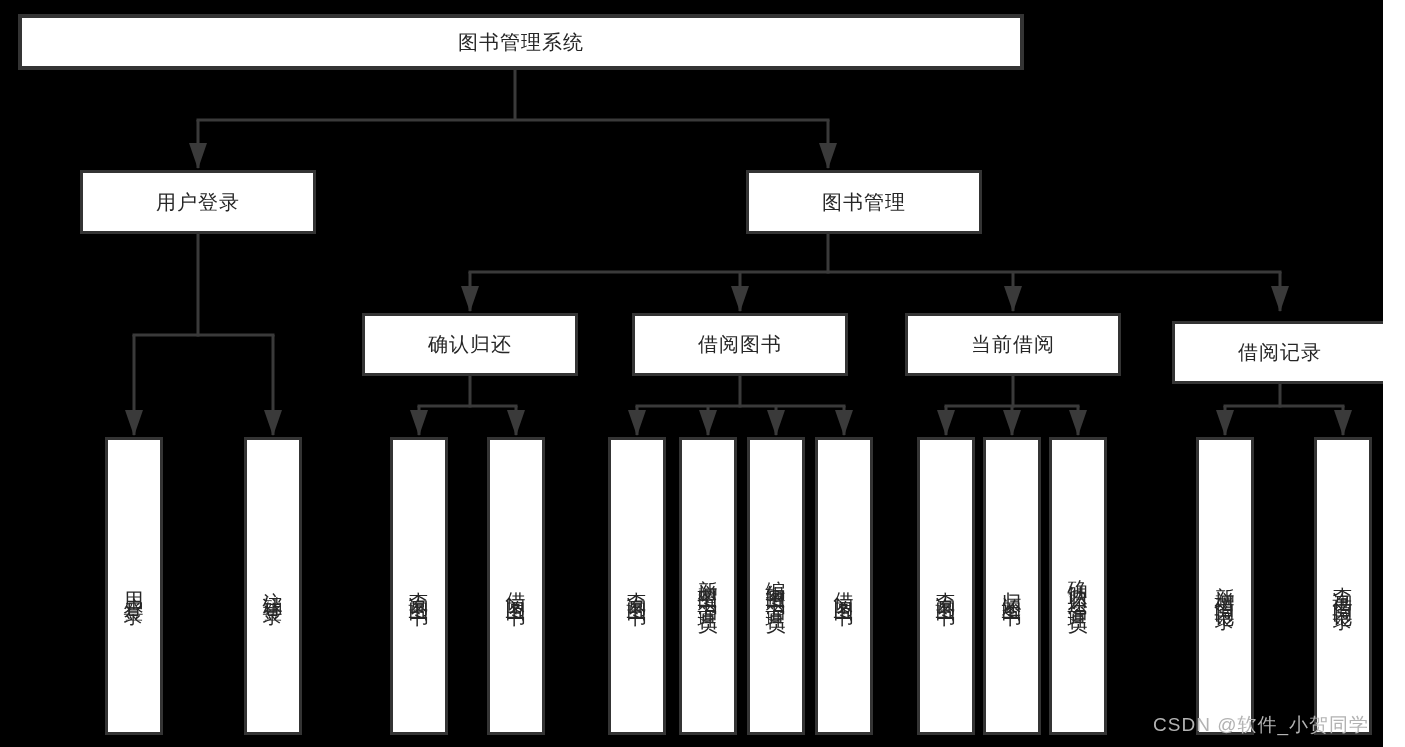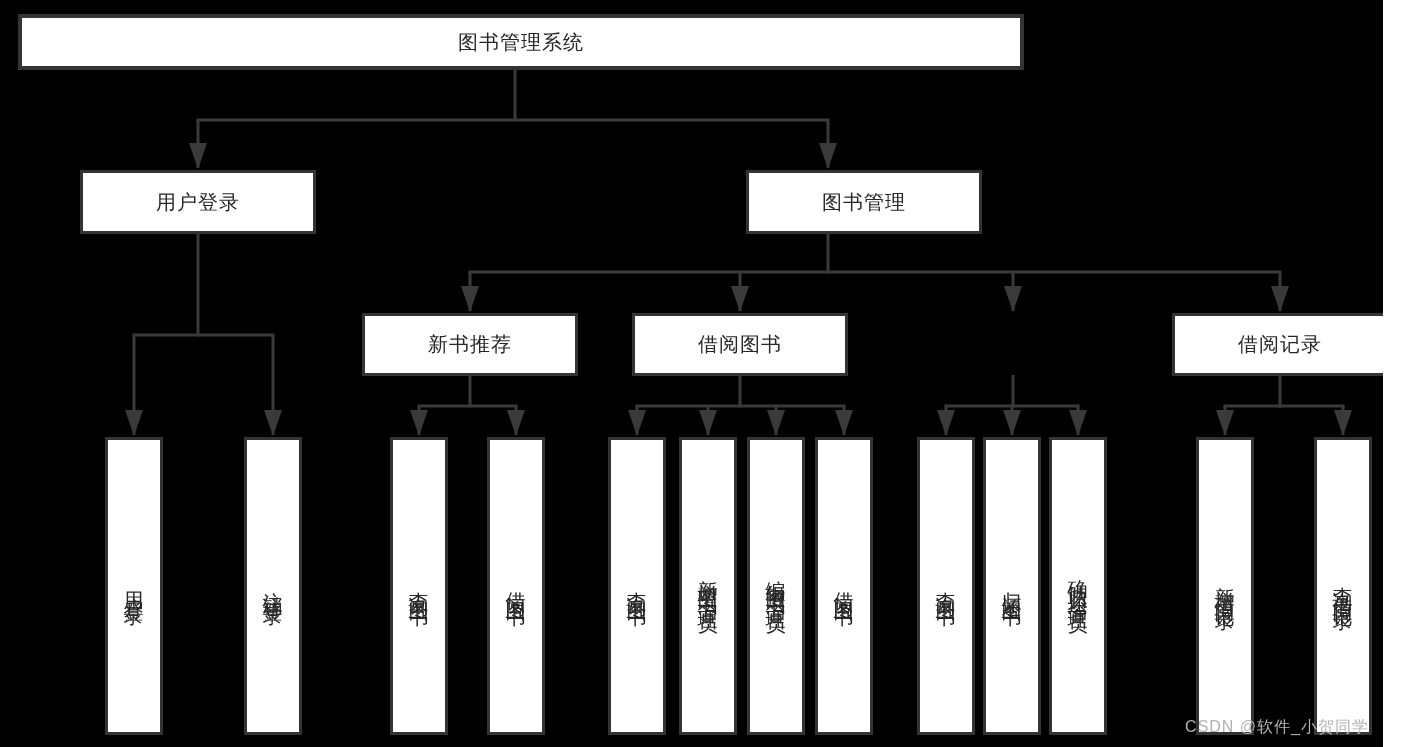--- a/index.html
+++ b/index.html
@@ -30,21 +30,21 @@
     writing-mode:vertical-rl;
     text-orientation:mixed;
     letter-spacing:5px;
     font-size:20px;
     line-height:1;
   }
   .watermark{
     position:absolute;
     right:14px;
     bottom:9px;
-    font-size:16px;
+    font-size:19px;
     color:#b3b3b3;
     letter-spacing:1px;
     z-index:5;
     white-space:nowrap;
   }
 </style>
 </head>
 <body>
 
 <div class="canvas">
@@ -97,23 +97,24 @@
       <line x1="1225" y1="406" x2="1225" y2="435" marker-end="url(#ah)"></line>
       <line x1="1343" y1="406" x2="1343" y2="435" marker-end="url(#ah)"></line>
     </g>
   </svg>
 
   <div class="node root" style="left:18px;top:14px;width:1006px;height:56px">图书管理系统</div>
 
   <div class="node" style="left:80px;top:170px;width:236px;height:64px">用户登录</div>
   <div class="node" style="left:746px;top:170px;width:236px;height:64px">图书管理</div>
 
-  <div class="node" style="left:362px;top:313px;width:216px;height:63px">新书推荐</div>
+  <div class="node" style="left:362px;top:313px;width:216px;height:63px">确认归还</div>
   <div class="node" style="left:632px;top:313px;width:216px;height:63px">借阅图书</div>
-  <div class="node" style="left:1172px;top:313px;width:216px;height:63px">借阅记录</div>
+  <div class="node" style="left:905px;top:313px;width:216px;height:63px">当前借阅</div>
+  <div class="node" style="left:1172px;top:321px;width:216px;height:63px">借阅记录</div>
 
   <div class="node leaf" style="left:105px;top:437px;width:58px;height:298px">用户登录</div>
   <div class="node leaf" style="left:244px;top:437px;width:58px;height:298px">注销登录</div>
 
   <div class="node leaf" style="left:390px;top:437px;width:58px;height:298px">查询图书</div>
   <div class="node leaf" style="left:487px;top:437px;width:58px;height:298px">借阅图书</div>
 
   <div class="node leaf" style="left:608px;top:437px;width:58px;height:298px">查询图书</div>
   <div class="node leaf" style="left:679px;top:437px;width:58px;height:298px">新增图书（管理员）</div>
   <div class="node leaf" style="left:747px;top:437px;width:58px;height:298px">编辑图书（管理员）</div>

